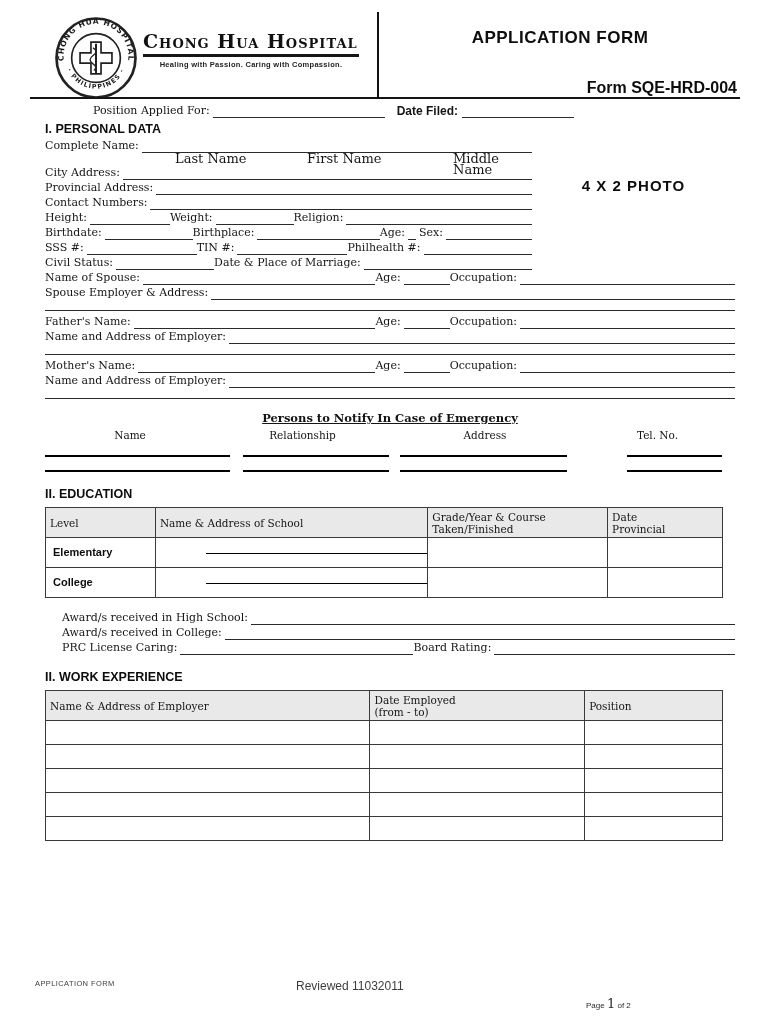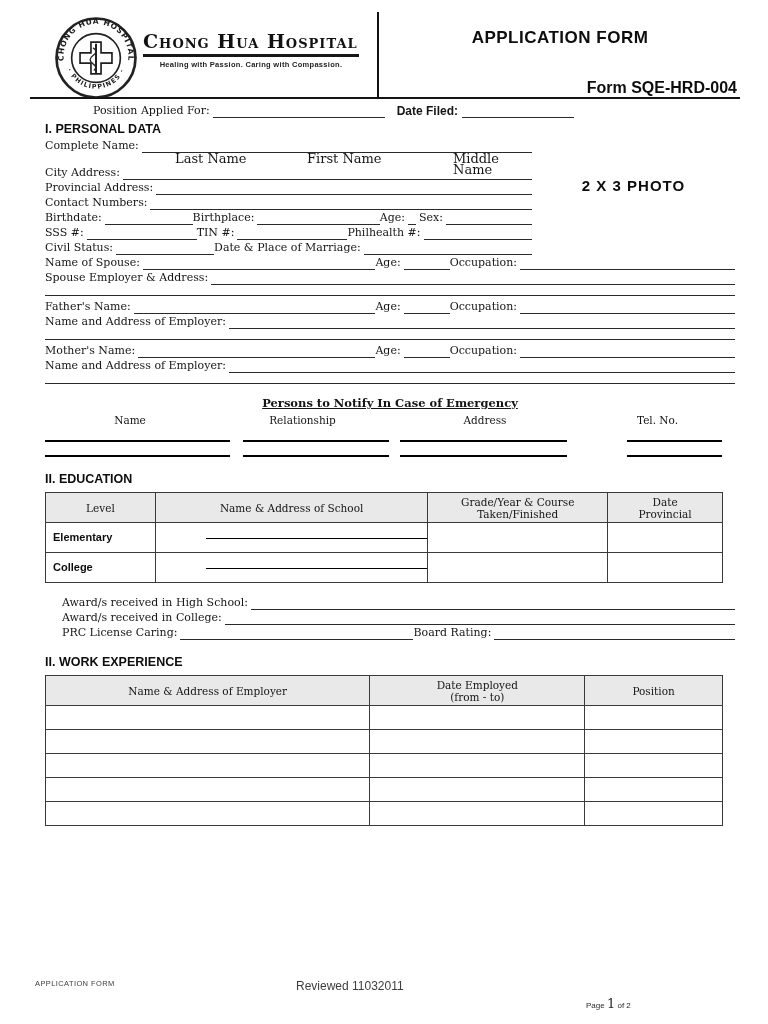--- a/index.html
+++ b/index.html
@@ -51,21 +51,21 @@
   .emg-cols { display:flex; margin-top:3px; font-size:10.5px; }
   .emg-cols div { text-align:center; }
   .ec1{width:170px}.ec2{width:175px}.ec3{width:190px}.ec4{width:155px}
   .emg-lines { display:flex; margin-top:13px; }
   .seg { border-bottom:2px solid #000; height:2px; }
   .s1{width:185px}.s2{width:146px;margin-left:13px}.s3{width:167px;margin-left:11px}.s4{width:95px;margin-left:60px}
 
   
   table { border-collapse:collapse; width:678px; margin-top:5px; font-size:10.5px; }
   th,td { border:1px solid #3a3a3a; }
-  thead th { background:#e9e9e9; font-weight:400; height:30px; text-align:center; padding:2px 4px; line-height:12px; }
+  thead th { background:#e9e9e9; font-weight:400; height:30px; text-align:left; padding:2px 4px; line-height:12px; }
   tbody td { height:30px; }
   .lvl { font-family:"Liberation Sans",sans-serif; font-weight:700; font-size:11px; padding:2px 7px; line-height:13px; color:#0d0d0d; }
   .school-cell { padding:0; vertical-align:top; }
   .school-line { margin:15px 0 0 50px; border-bottom:1.5px solid #000; }
   table.work tbody td { height:24px; }
   .awards { margin-top:12px; padding-left:17px; }
 
   
   .f-left   { position:absolute; left:35px;  top:979px; font-family:"Liberation Sans",sans-serif; font-size:7.5px; letter-spacing:.4px; color:#3d3d3d; }
   .f-center { position:absolute; left:296px; top:979px; font-family:"Liberation Sans",sans-serif; font-size:12px; color:#3d3d3d; }
@@ -134,20 +134,28 @@
         </div>
         <div class="frow">
           <span class="lbl">Provincial Address:</span>
           <span class="ul grow"></span>
         </div>
         <div class="frow">
           <span class="lbl">Contact Numbers:</span>
           <span class="ul grow"></span>
         </div>
         <div class="frow">
+          <span class="lbl">Height:</span>
+          <span class="ul" style="width:80px"></span>
+          <span class="lbl">Weight:</span>
+          <span class="ul" style="width:78px"></span>
+          <span class="lbl">Religion:</span>
+          <span class="ul grow"></span>
+        </div>
+        <div class="frow">
           <span class="lbl">Birthdate:</span>
           <span class="ul" style="width:88px"></span>
           <span class="lbl">Birthplace:</span>
           <span class="ul grow"></span>
           <span class="lbl">Age:</span>
           <span class="ul" style="width:8px"></span>
           <span class="lbl" style="padding-left:3px">Sex:</span>
           <span class="ul" style="width:86px"></span>
         </div>
         <div class="frow">
@@ -159,21 +167,21 @@
           <span class="ul grow"></span>
         </div>
         <div class="frow">
           <span class="lbl">Civil Status:</span>
           <span class="ul" style="width:98px"></span>
           <span class="lbl">Date &amp; Place of Marriage:</span>
           <span class="ul grow"></span>
         </div>
       </div>
       <div class="pd-right">
-        <span class="photo-label">2 X 3 PHOTO</span>
+        <span class="photo-label">4 X 2 PHOTO</span>
       </div>
     </div>
 
     <div class="frow">
       <span class="lbl">Name of Spouse:</span>
       <span class="ul grow"></span>
       <span class="lbl">Age:</span>
       <span class="ul" style="width:46px"></span>
       <span class="lbl">Occupation:</span>
       <span class="ul" style="width:215px"></span>

